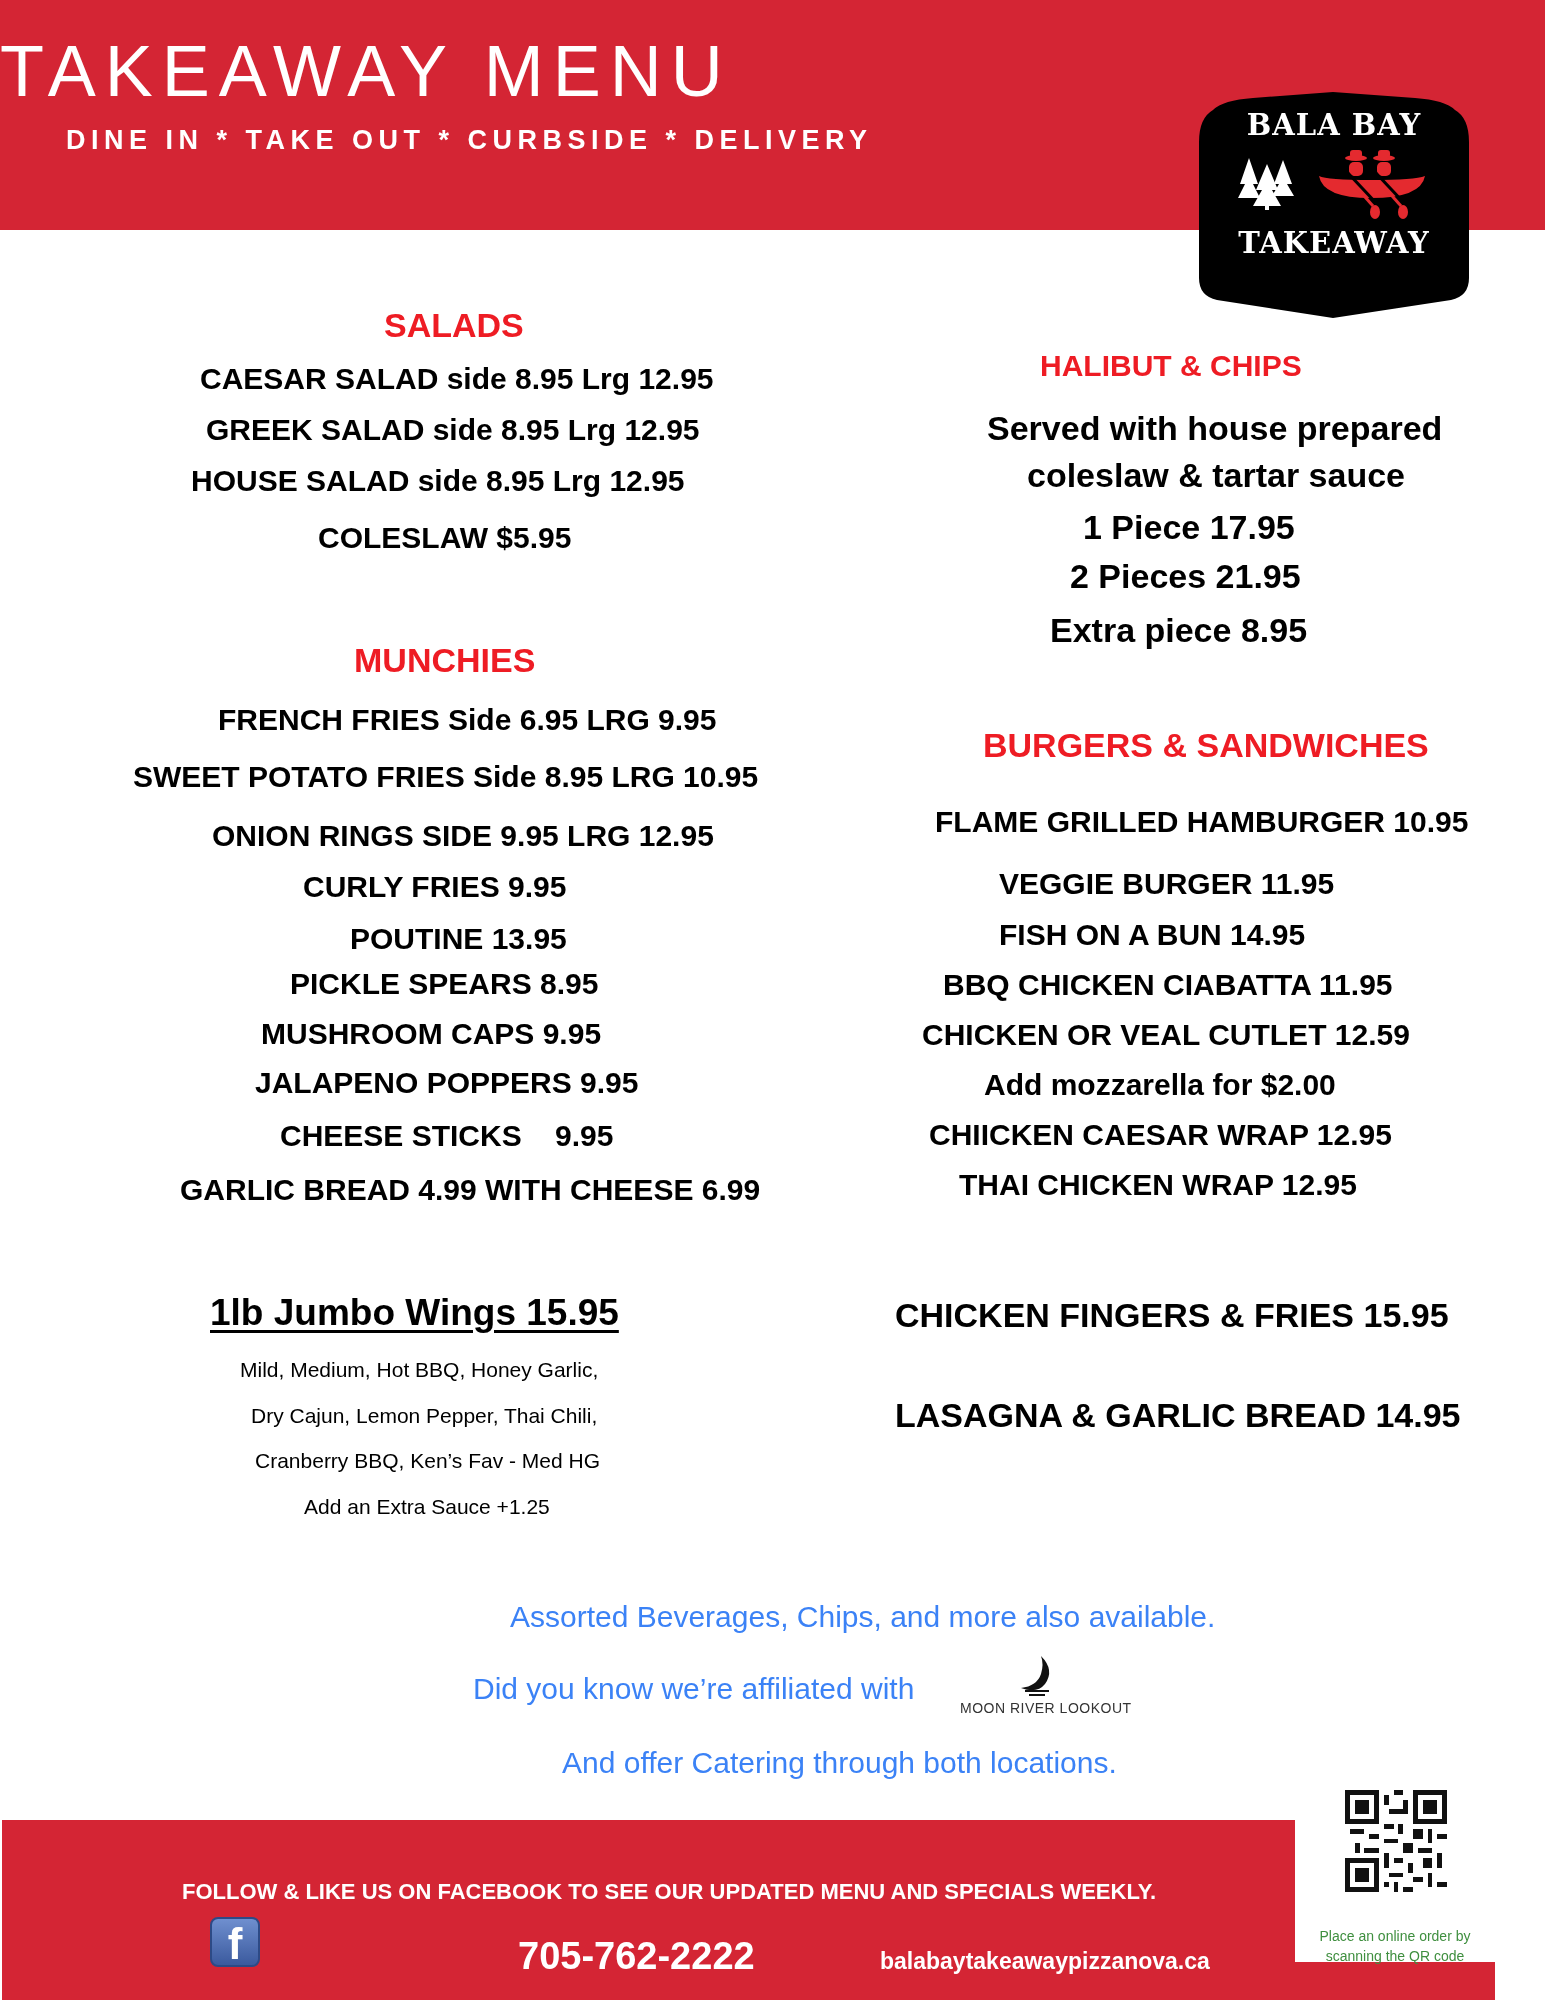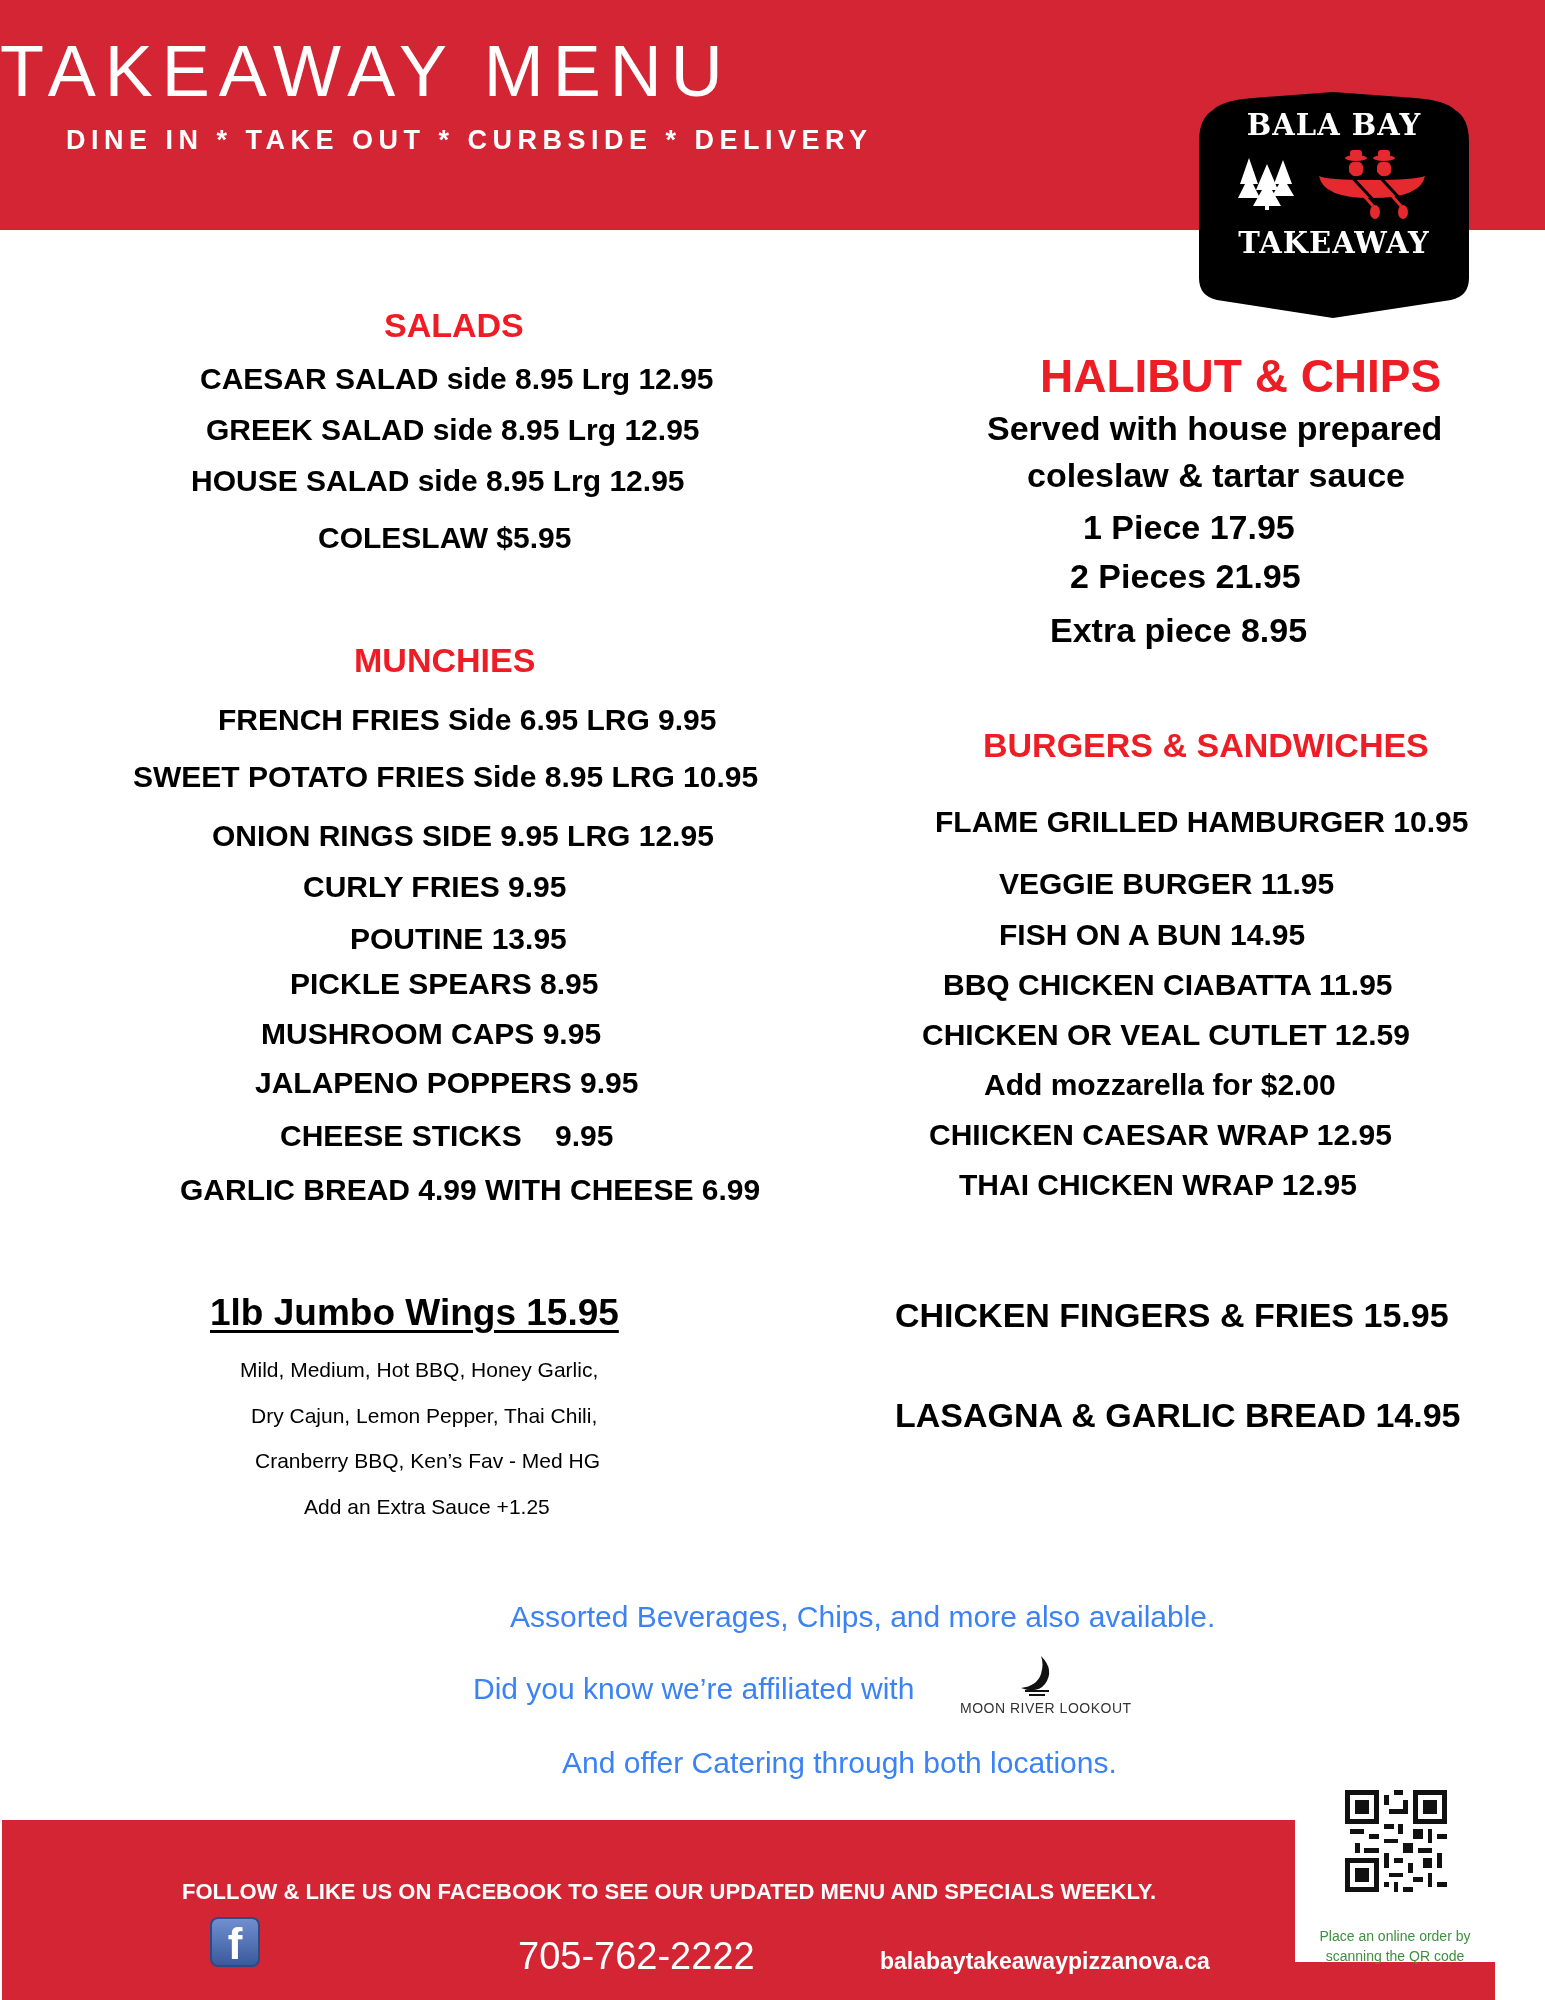--- a/index.html
+++ b/index.html
@@ -17,31 +17,31 @@
 
   
   .logo { left: 1193px; top: 92px; width: 282px; height: 226px; }
   .logo-text { position: absolute; left: 0; width: 100%; text-align: center; color: #fff;
                font-family: "DejaVu Serif", "Liberation Serif", serif; font-weight: bold;
                font-size: 29px; letter-spacing: 1px; }
 
   
   .line { position: absolute; white-space: nowrap; font-weight: bold; font-size: 30px; }
   .heading { color: #ee1c24; font-weight: bold; font-size: 34px; position: absolute; white-space: nowrap; }
-  .heading-lg { color: #ee1c24; font-weight: bold; font-size: 46px; position: absolute; white-space: nowrap; }
+  .heading-lg { color: #ee1c24; font-weight: bold; font-size: 30px; position: absolute; white-space: nowrap; }
   .desc { position: absolute; white-space: nowrap; font-weight: bold; font-size: 34px; }
   .sauce { position: absolute; white-space: nowrap; font-weight: normal; font-size: 21px; }
   .wings { position: absolute; white-space: nowrap; font-weight: bold; font-size: 37px;
            text-decoration: underline; text-underline-offset: 5px; }
   .note { position: absolute; white-space: nowrap; font-size: 30px; color: #3b82f6; }
 
   
   .footer-band { left: 2px; top: 1820px; width: 1493px; height: 180px; background: #d42534; }
   .footer-follow { left: 182px; top: 1879px; color: #fff; font-weight: bold; font-size: 22px; white-space: nowrap; }
-  .footer-phone { left: 518px; top: 1935px; color: #fff; font-weight: normal; font-size: 38px; white-space: nowrap; }
+  .footer-phone { left: 518px; top: 1935px; color: #fff; font-weight: bold; font-size: 38px; white-space: nowrap; }
   .footer-url { left: 880px; top: 1948px; color: #fff; font-weight: bold; font-size: 23px; white-space: nowrap; }
   .fb-icon { left: 210px; top: 1917px; width: 50px; height: 50px; border-radius: 8px;
              background: linear-gradient(#6f8fcf, #3b5a9e); border: 2px solid #2d4a86;
              color: #fff; font-weight: bold; font-size: 44px; text-align: center; line-height: 50px; }
 
   .qr-card { left: 1295px; top: 1780px; width: 200px; height: 182px; background: #fff; }
   .qr { position: absolute; left: 50px; top: 10px; width: 102px; height: 102px; }
   .qr-text { position: absolute; left: 0; top: 118px; width: 100%; text-align: center;
              color: #3f8f3f; font-size: 14px; line-height: 20px; margin-top: 28px; }
 </style>

